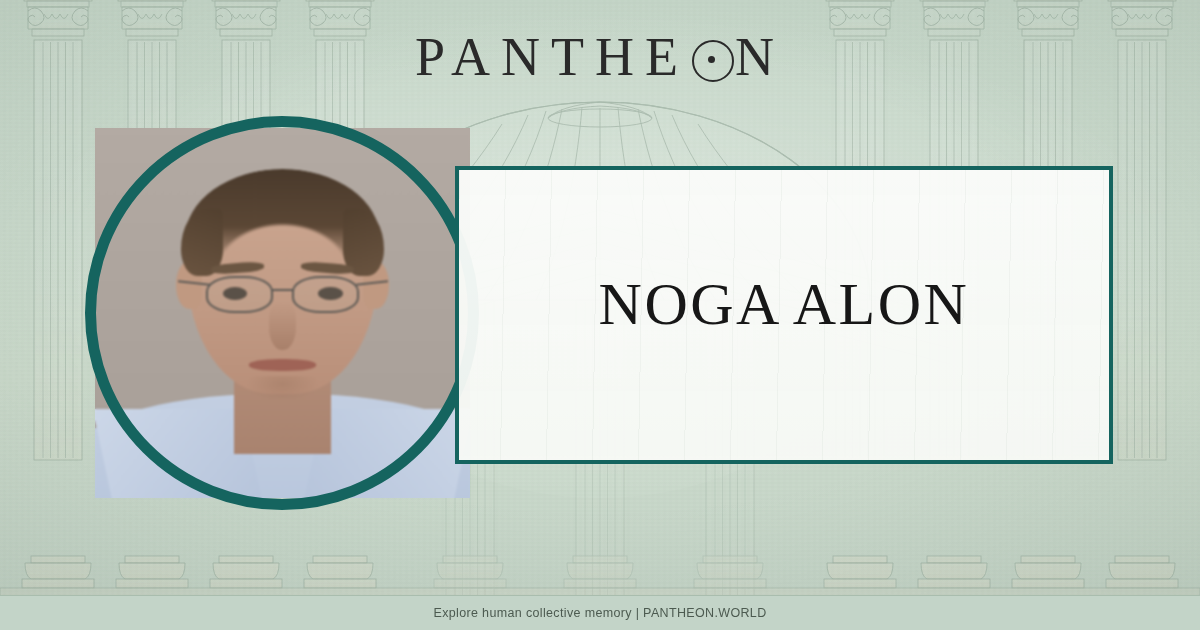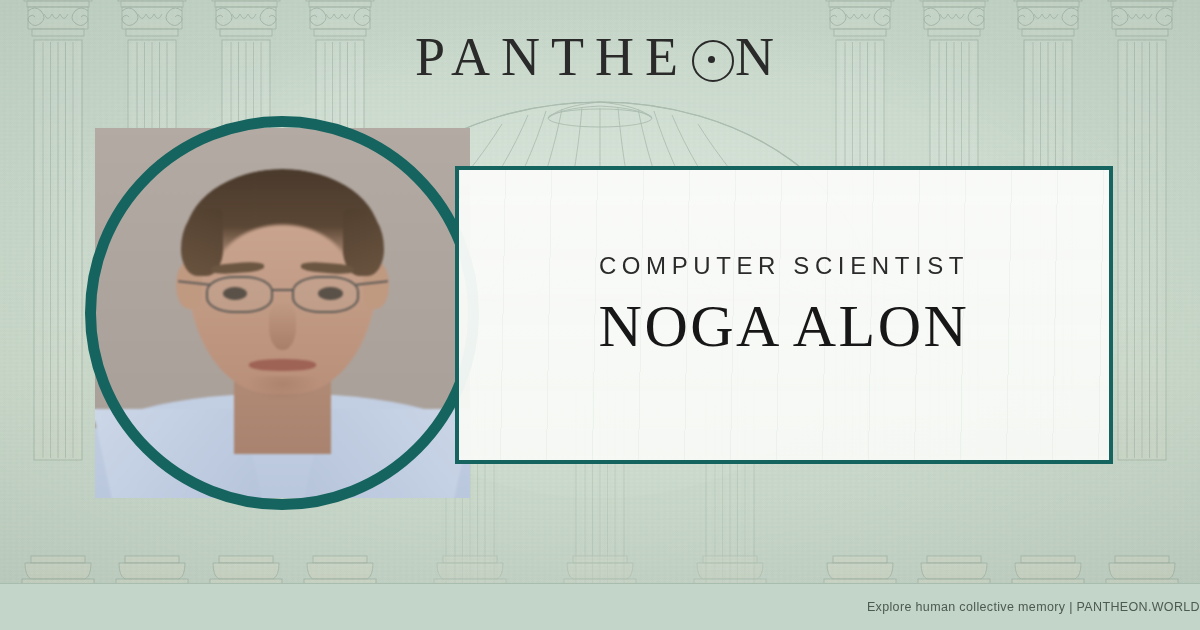--- a/index.html
+++ b/index.html
@@ -181,24 +181,24 @@
   #lifespan {
     font-size:35px; font-weight:400;
     color:#333333;
     letter-spacing:.4px;
     white-space:nowrap;
   }
 
   
   #footer-band {
     position:absolute; left:0; bottom:0;
-    width:1200px; height:47px;
+    width:1200px; height:35px;
     background:#c3d4c8;
     border-top:1px solid #a9bdae;
-    display:flex; align-items:center; justify-content:flex-end;
+    display:flex; align-items:center; justify-content:center;
   }
   #footer-text {
     font-size:12.5px;
     letter-spacing:.35px;
     color:#4c5a50;
     white-space:nowrap;
   }
 </style>
 </head>
 <body>
@@ -368,21 +368,20 @@
       <div class="ph-mouth"></div>
       <div class="ph-chin"></div>
       <div class="ph-blur"></div>
     </div>
     <div id="portrait-ring"></div>
   </div>
 
   <div id="info-card">
     <div class="card-tex"></div>
     <div id="card-inner">
-      <div id="occupation">COMPUTER SCIENTIST</div>
       <div id="person-name">NOGA ALON</div>
     </div>
   </div>
 
   <div id="footer-band">
     <div id="footer-text">Explore human collective memory | PANTHEON.WORLD</div>
   </div>
 
 </div>
 

